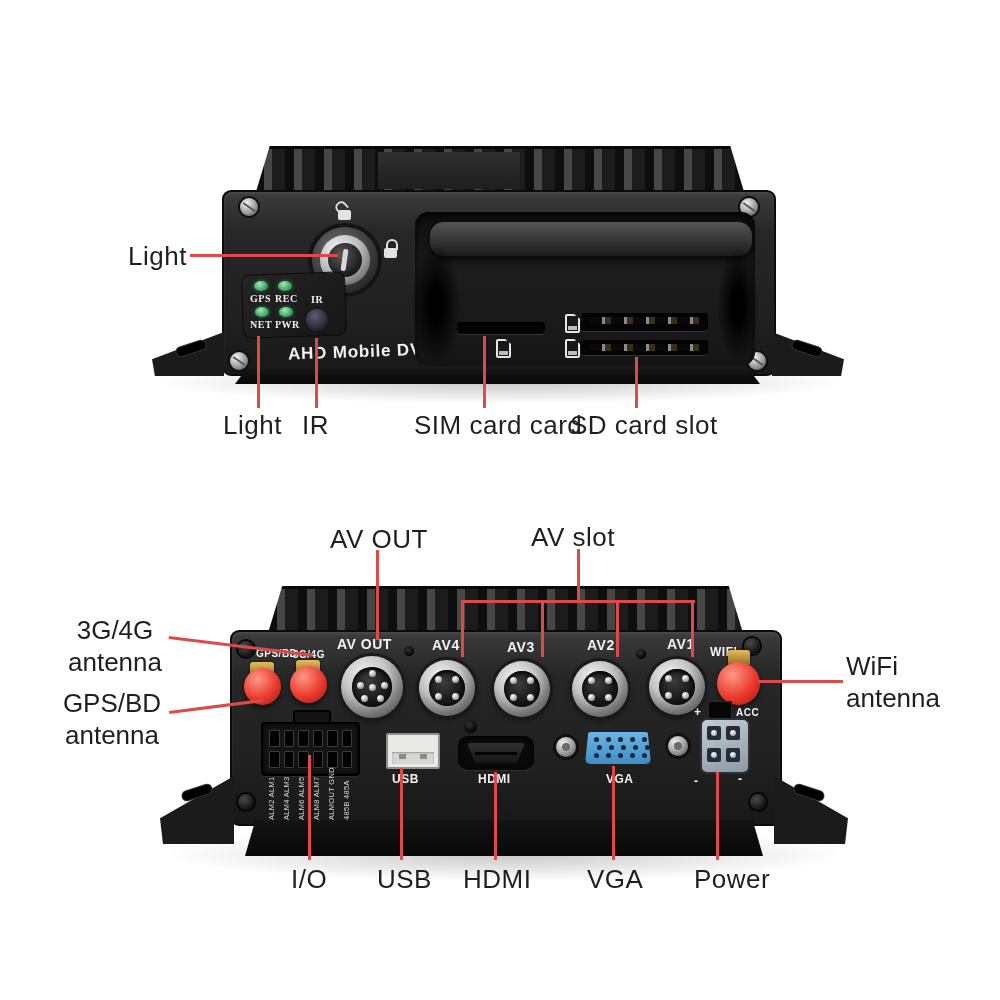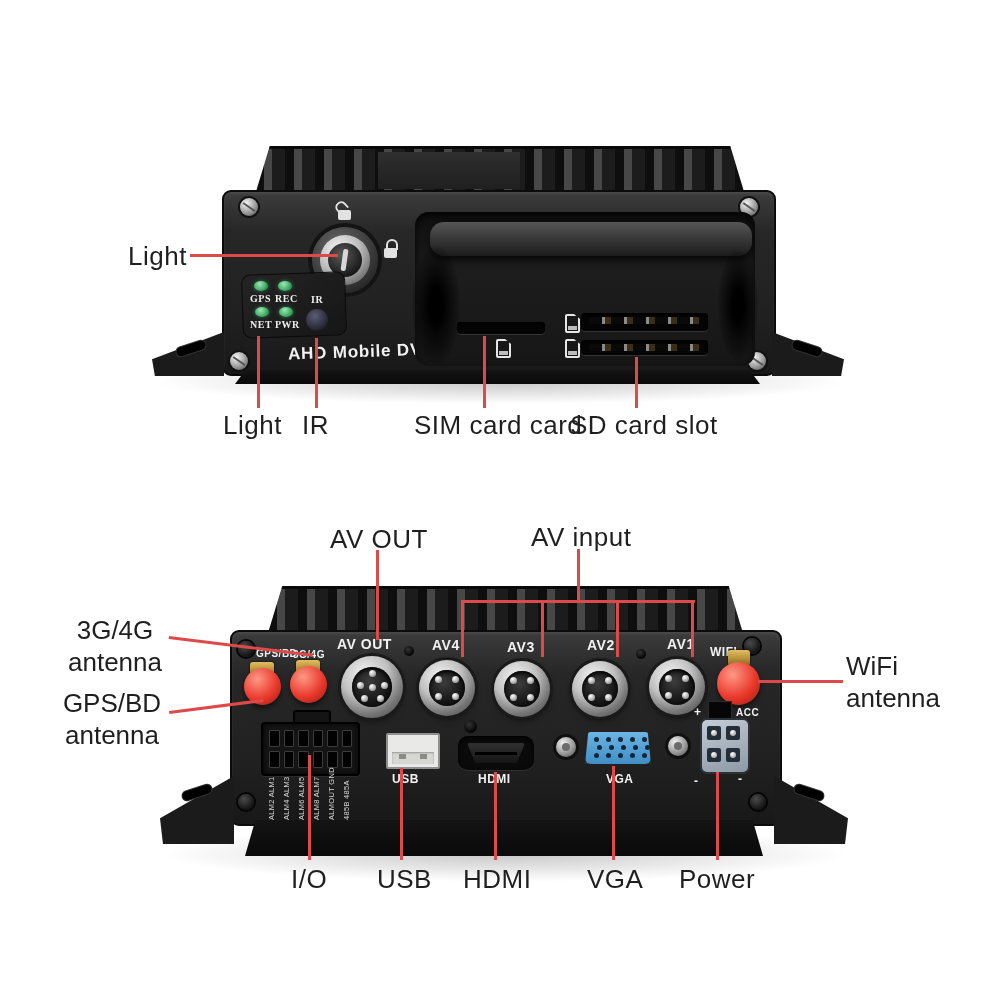--- a/index.html
+++ b/index.html
@@ -320,32 +320,32 @@
     <div class="rline d" style="left:169px;top:636px;width:145px;transform:rotate(7deg);"></div>
     <div class="rline d" style="left:169px;top:711px;width:95px;transform:rotate(-7.3deg);"></div>
     <div class="rline h" style="left:758px;top:680px;width:85px;"></div>
     <div class="rline v" style="left:308px;top:755px;height:105px;"></div>
     <div class="rline v" style="left:400px;top:768px;height:92px;"></div>
     <div class="rline v" style="left:494px;top:772px;height:88px;"></div>
     <div class="rline v" style="left:612px;top:766px;height:94px;"></div>
     <div class="rline v" style="left:716px;top:772px;height:88px;"></div>
 
     <span class="callout" style="left:330px;top:524px;">AV OUT</span>
-    <span class="callout" style="left:531px;top:522px;">AV input</span>
+    <span class="callout" style="left:531px;top:522px;">AV slot</span>
     <div class="callout2" style="left:58px;top:614px;width:114px;">
       <div>3G/4G</div>
       <div>antenna</div>
     </div>
     <div class="callout2" style="left:52px;top:687px;width:120px;">
       <div>GPS/BD</div>
       <div>antenna</div>
     </div>
     <div class="callout2" style="left:846px;top:650px;width:110px;text-align:left;">
       <div>WiFi</div>
       <div>antenna</div>
     </div>
     <span class="callout" style="left:291px;top:864px;">I/O</span>
     <span class="callout" style="left:377px;top:864px;">USB</span>
     <span class="callout" style="left:463px;top:864px;">HDMI</span>
     <span class="callout" style="left:587px;top:864px;">VGA</span>
-    <span class="callout" style="left:679px;top:864px;">Power</span>
+    <span class="callout" style="left:694px;top:864px;">Power</span>
   </section>
 </div>
 
 </body></html>

